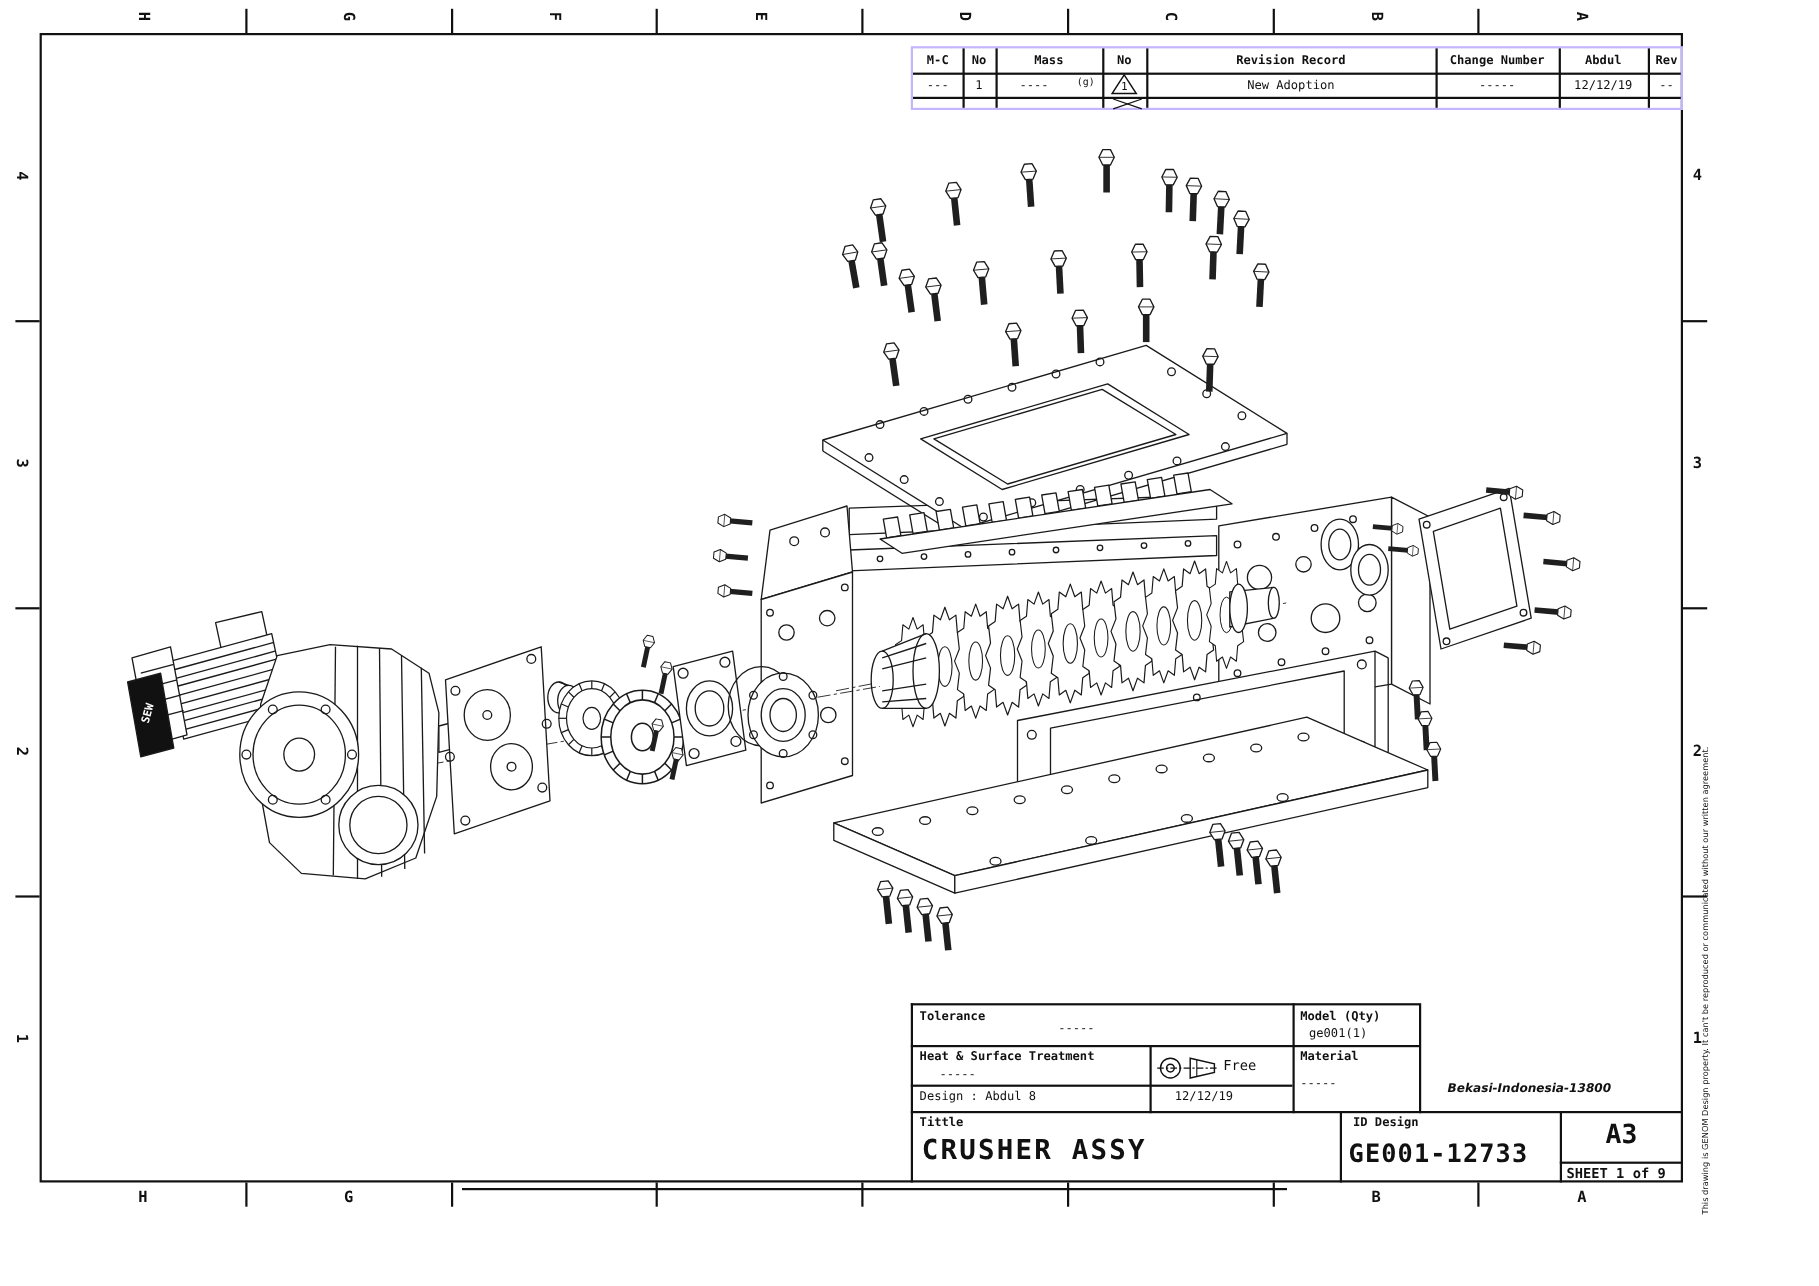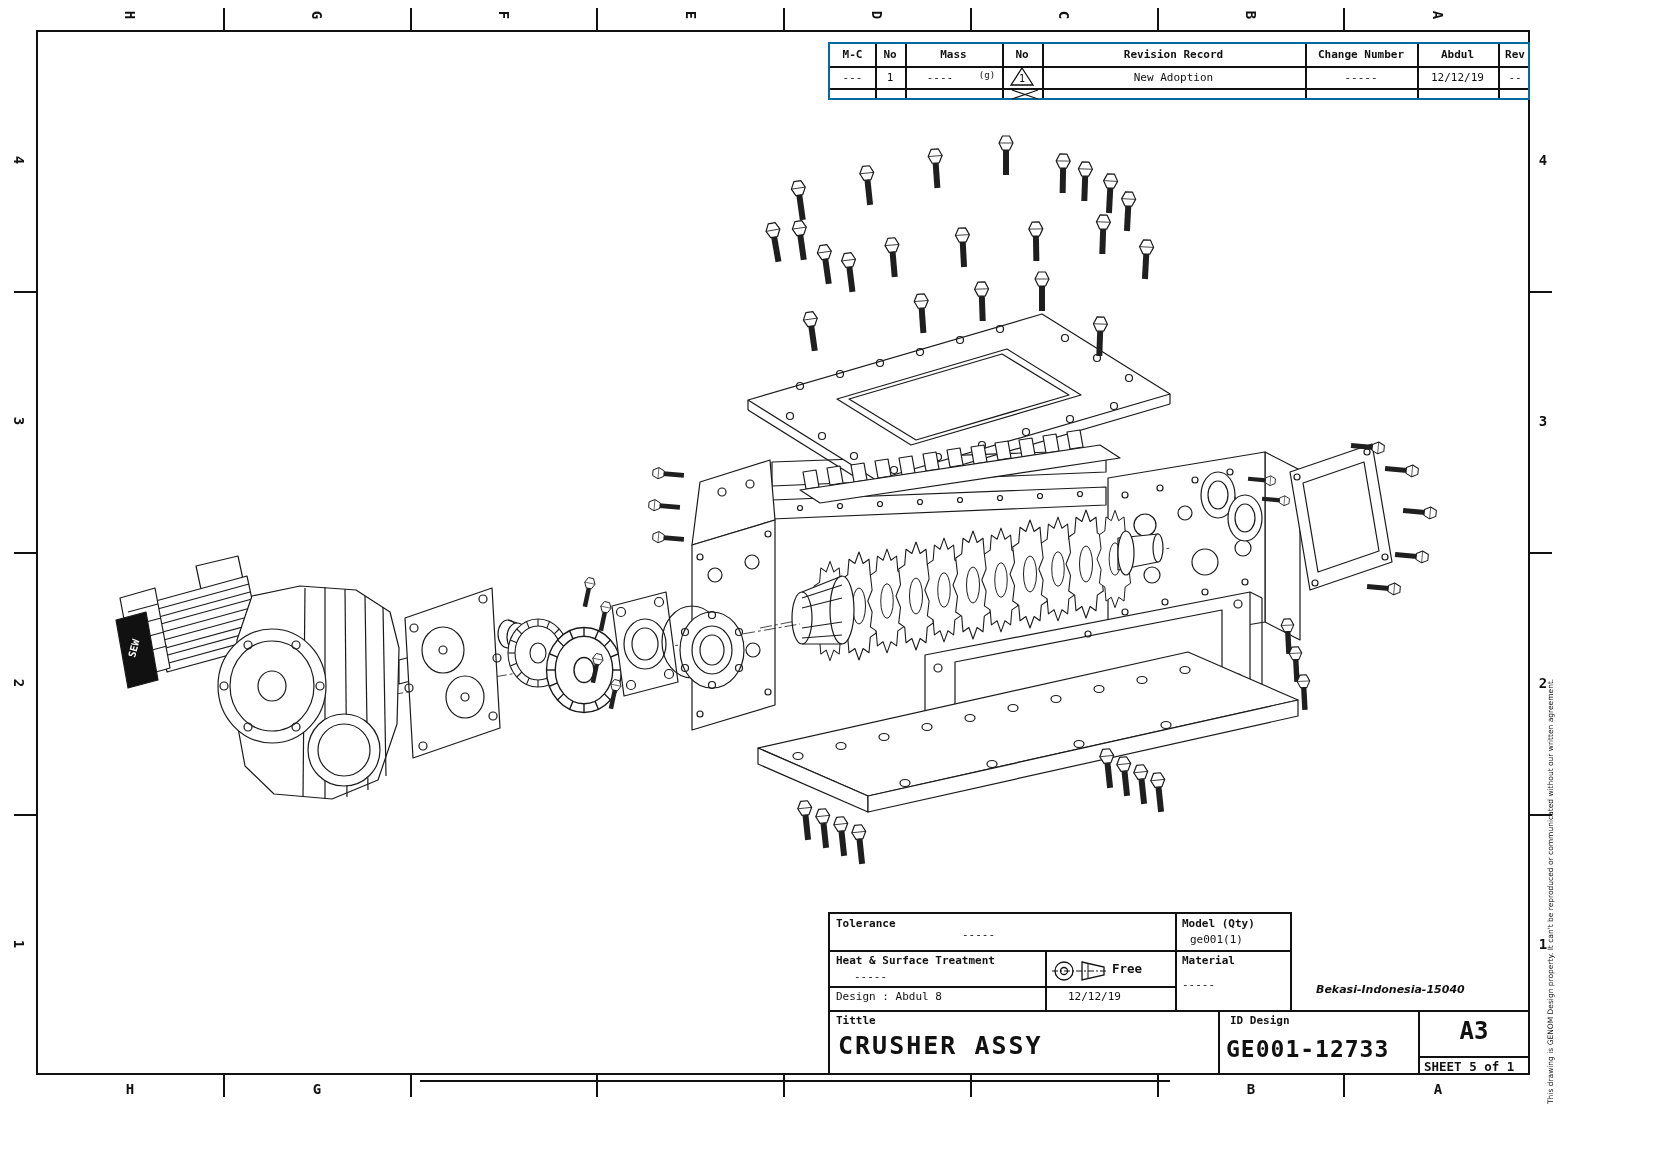--- a/index.html
+++ b/index.html
@@ -11,22 +11,22 @@
   .ln { position:absolute; background:#111; }
   .zl { position:absolute; width:18px; height:18px; line-height:18px; text-align:center;
         font-weight:bold; font-size:14px; }
   .rot { transform:rotate(90deg); }
   .t { position:absolute; white-space:nowrap; font-size:11px; line-height:13px; }
   .b { font-weight:bold; }
   .it { font-style:italic; font-weight:bold; font-family:"DejaVu Sans", sans-serif; }
   .s25 { font-size:25px; font-weight:bold; letter-spacing:2px; line-height:28px; }
   .s23 { font-size:23px; font-weight:bold; letter-spacing:1px; line-height:26px; }
   .s24c { font-size:24px; font-weight:bold; width:112px; text-align:center; line-height:26px; }
-  .s12 { font-size:12.5px;font-weight:bold; }
-  .revtab { position:absolute; left:828px; top:42px; width:702px; height:58px; border:2px solid #0369a1;text-decoration:underline; }
+  .s12 { font-size:12.5px; }
+  .revtab { position:absolute; left:828px; top:42px; width:702px; height:58px; border:2px solid #c4b5fd;text-decoration:underline; }
   .revtab .vl { position:absolute; top:0; bottom:0; width:1.5px; background:#111; }
   .revtab .hl { position:absolute; left:0; right:0; height:1.5px; background:#111; }
   .cell { position:absolute; text-align:center; font-size:11px; line-height:13px; }
   .disclaimer { position:absolute; left:1546px; top:1104px; width:478px;
                 transform:rotate(-90deg); transform-origin:0 0;
                 font-size:7.5px; line-height:9px; font-family:"DejaVu Sans", sans-serif; }
   svg text { font-family:"DejaVu Sans Mono", monospace; }
   .dwg { position:absolute; left:0; top:0; }
 </style>
 </head>
@@ -140,25 +140,25 @@
   <div class="t" style="left:854px;top:970px">-----</div>
   <div class="t" style="left:836px;top:990px">Design : Abdul 8</div>
   <div class="t" style="left:1068px;top:990px">12/12/19</div>
   <div class="t s12" style="left:1112px;top:962px">Free</div>
   <div class="t b" style="left:836px;top:1014px">Tittle</div>
   <div class="t s25" style="left:838px;top:1032px">CRUSHER ASSY</div>
   <div class="t b" style="left:1182px;top:917px">Model (Qty)</div>
   <div class="t" style="left:1190px;top:933px">ge001(1)</div>
   <div class="t b" style="left:1182px;top:954px">Material</div>
   <div class="t" style="left:1182px;top:978px">-----</div>
-  <div class="t it" style="left:1316px;top:983px">Bekasi-Indonesia-15040</div>
+  <div class="t it" style="left:1316px;top:983px">Bekasi-Indonesia-13800</div>
   <div class="t b" style="left:1230px;top:1014px">ID Design</div>
   <div class="t s23" style="left:1226px;top:1036px">GE001-12733</div>
   <div class="t s24c" style="left:1418px;top:1018px">A3</div>
-  <div class="t b s12" style="left:1424px;top:1060px">SHEET 5 of 1</div>
+  <div class="t b s12" style="left:1424px;top:1060px">SHEET 1 of 9</div>
 
   <svg class="abs" style="left:1050px;top:956px" width="60" height="30">
     <line x1="2" y1="15" x2="58" y2="15" stroke="#111" stroke-width="1" stroke-dasharray="6 2 2 2"></line>
     <circle cx="14" cy="15" r="9" fill="none" stroke="#111" stroke-width="1.3"></circle>
     <circle cx="14" cy="15" r="3.5" fill="none" stroke="#111" stroke-width="1.3"></circle>
     <polygon points="32,6 54,11 54,19 32,24" fill="none" stroke="#111" stroke-width="1.3"></polygon>
     <line x1="38" y1="7.5" x2="38" y2="22.5" stroke="#111" stroke-width="1"></line>
   </svg>
 
   <div class="disclaimer">This drawing is GENOM Design property. It can't be reproduced or communicated without our written agreement.</div>

